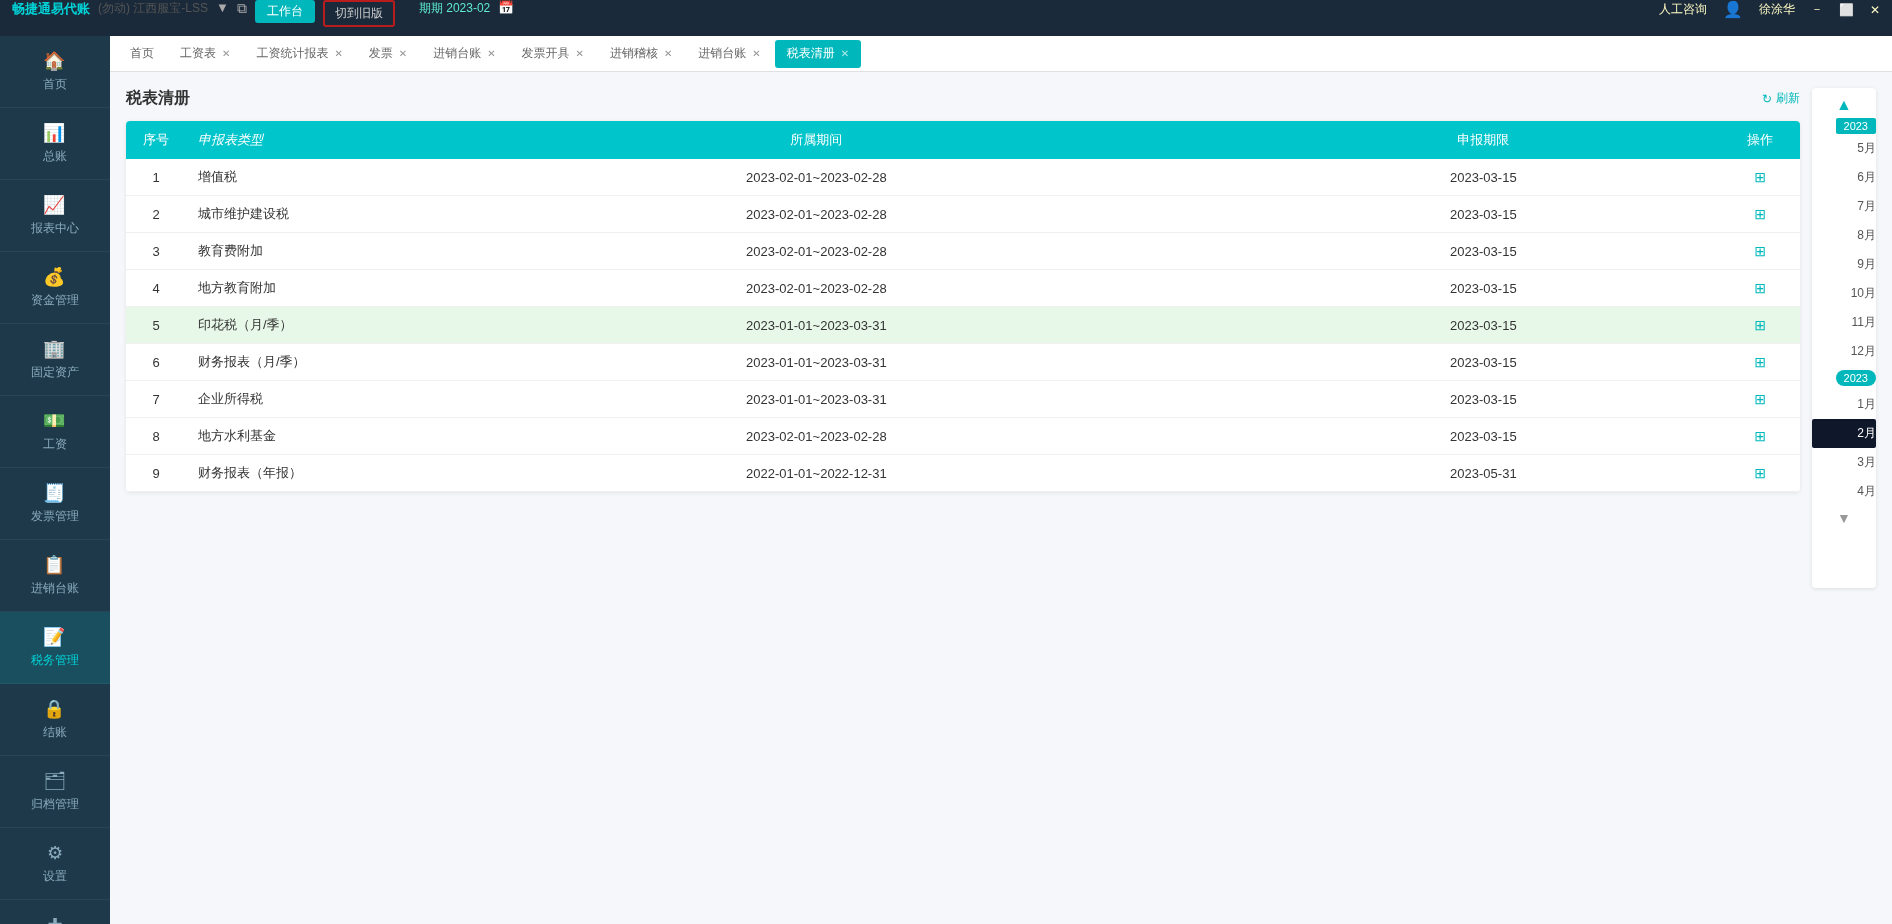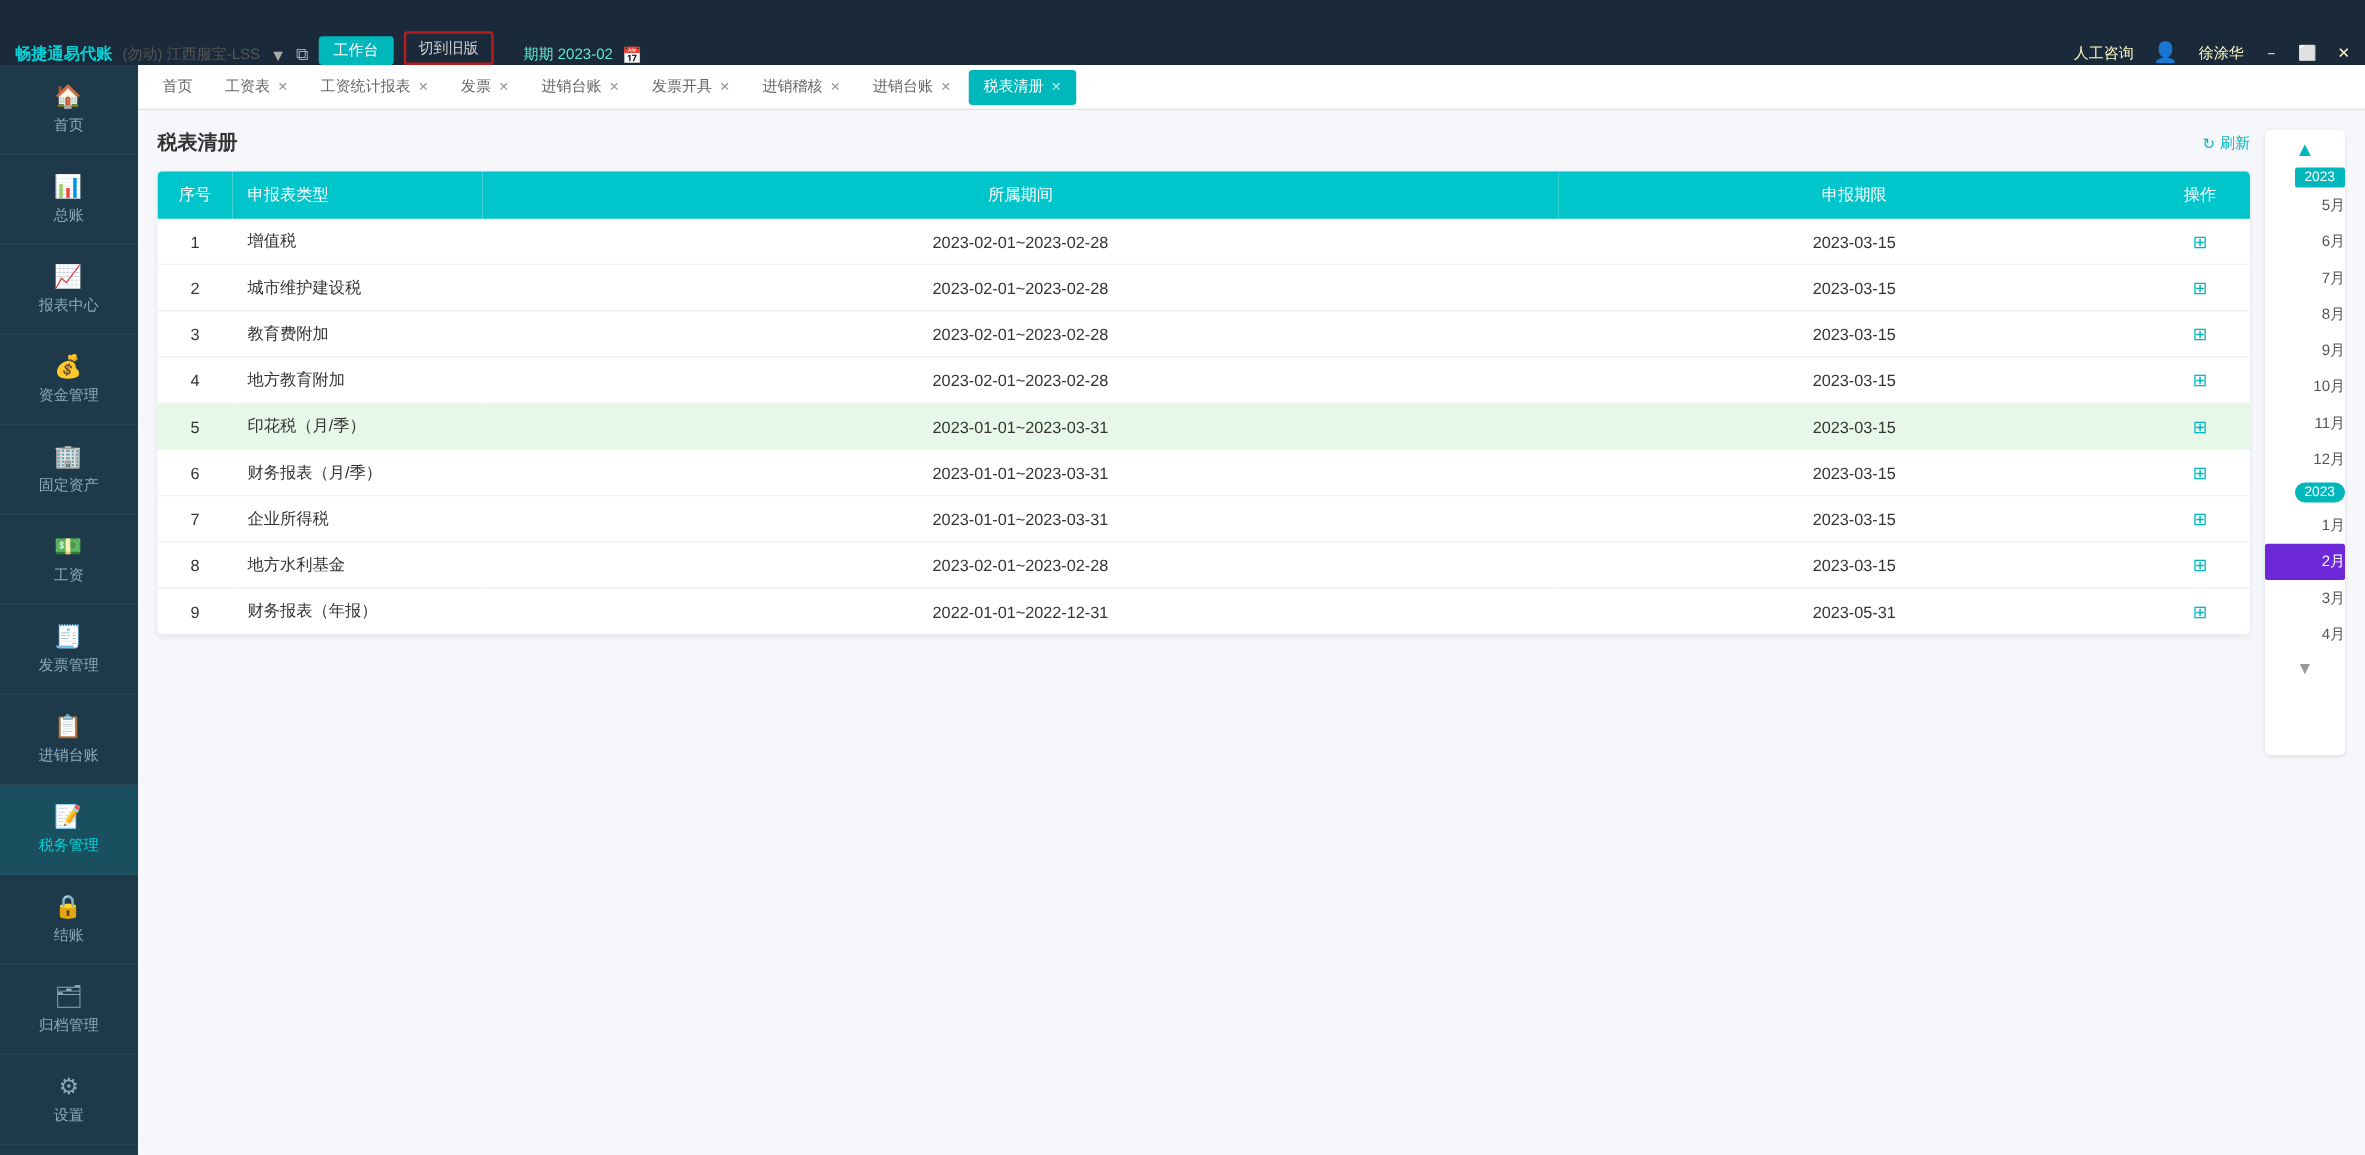--- a/index.html
+++ b/index.html
@@ -1,19 +1,19 @@
 <!DOCTYPE html>
 <html><head>
   <meta charset="utf-8">
   <style>
     * { box-sizing: border-box; margin: 0; padding: 0; }
     body { font-family: 'Microsoft YaHei', Arial, sans-serif; font-size: 13px; background: #f0f2f5; color: #333; display: flex; flex-direction: column; height: 100vh; overflow: hidden; }
 
     
-    .top-bar { height: 52px; background: #1a2a3a; display: flex; align-items: flex-end; padding: 0 12px; gap: 8px; flex-shrink: 0; }
+    .top-bar { height: 36px; background: #1a2a3a; display: flex; align-items: flex-start; padding: 0 12px; gap: 8px; flex-shrink: 0; }
     .top-bar-logo { color: #00d4d8; font-size: 13px; font-weight: bold; }
     .btn-workspace { background: #00b8bc; color: #fff; border: none; padding: 3px 12px; border-radius: 3px; font-size: 12px; cursor: pointer; }
     .btn-old-version { background: transparent; color: #ccc; border: 2px solid #b91c1c; padding: 3px 10px; border-radius: 3px; font-size: 12px; cursor: pointer; }
     .top-bar-right { margin-left: auto; display: flex; align-items: center; gap: 16px; }
     .top-bar-right span { color: #fef9c3; font-size: 12px; cursor: pointer; }
 
     
     .main-layout { display: flex; flex: 1; overflow: hidden; }
 
     
@@ -39,31 +39,31 @@
 
     
     .page-header { display: flex; align-items: center; justify-content: space-between; margin-bottom: 12px; }
     .page-title { font-size: 16px; font-weight: bold; color: #333; }
     .btn-refresh { background: transparent; border: none; color: #00b8bc; font-size: 12px; cursor: pointer; display: flex; align-items: center; gap: 4px; }
 
     
     .data-table { width: 100%; border-collapse: collapse; background: #fff; border-radius: 4px; overflow: hidden; box-shadow: 0 1px 4px rgba(0,0,0,0.08); }
     .data-table thead tr { background: #00c5cb; color: #fff; }
     .data-table thead th { padding: 10px 12px; text-align: center; font-size: 13px; font-weight: normal; }
-    .data-table thead th.left { text-align: left; }
+    .data-table thead th.left { text-align: left; font-style: italic; }
     .data-table tbody tr { border-bottom: 1px solid #f0f0f0; }
     .data-table tbody tr.highlighted { background: #e8f8e8; }
     .data-table tbody td { padding: 9px 12px; font-size: 13px; text-align: center; }
     .data-table tbody td.left { text-align: left; }
     .action-icon { color: #00b8bc; cursor: pointer; font-size: 14px; }
 
     
     .date-panel { width: 64px; background: #fff; border-radius: 4px; box-shadow: 0 1px 4px rgba(0,0,0,0.1); display: flex; flex-direction: column; align-items: center; padding: 4px 0; flex-shrink: 0; max-height: 500px; overflow-y: auto; }
     .date-panel-item { width: 100%; text-align: right; padding: 6px 0; font-size: 12px; color: #555; cursor: pointer; }
-    .date-panel-item.active-cyan { background: #6d28d9; color: #fff; border-radius: 2px; }
+    .date-panel-item.active-cyan { background: #0f172a; color: #fff; border-radius: 2px; }
     .date-panel-up { color: #00b8bc; font-size: 16px; cursor: pointer; padding: 4px; }
     .date-panel-down { color: #999; font-size: 14px; cursor: pointer; padding: 4px; }
     .date-year-row { display: flex; align-items: center; justify-content: flex-end; width: 100%; }
   </style>
 </head>
 <body>
 
 <div class="top-bar">
   <span class="top-bar-logo">畅捷通易代账</span>
   <span style="color:#555;font-size:12px;">(勿动) 江西服宝-LSS</span>

